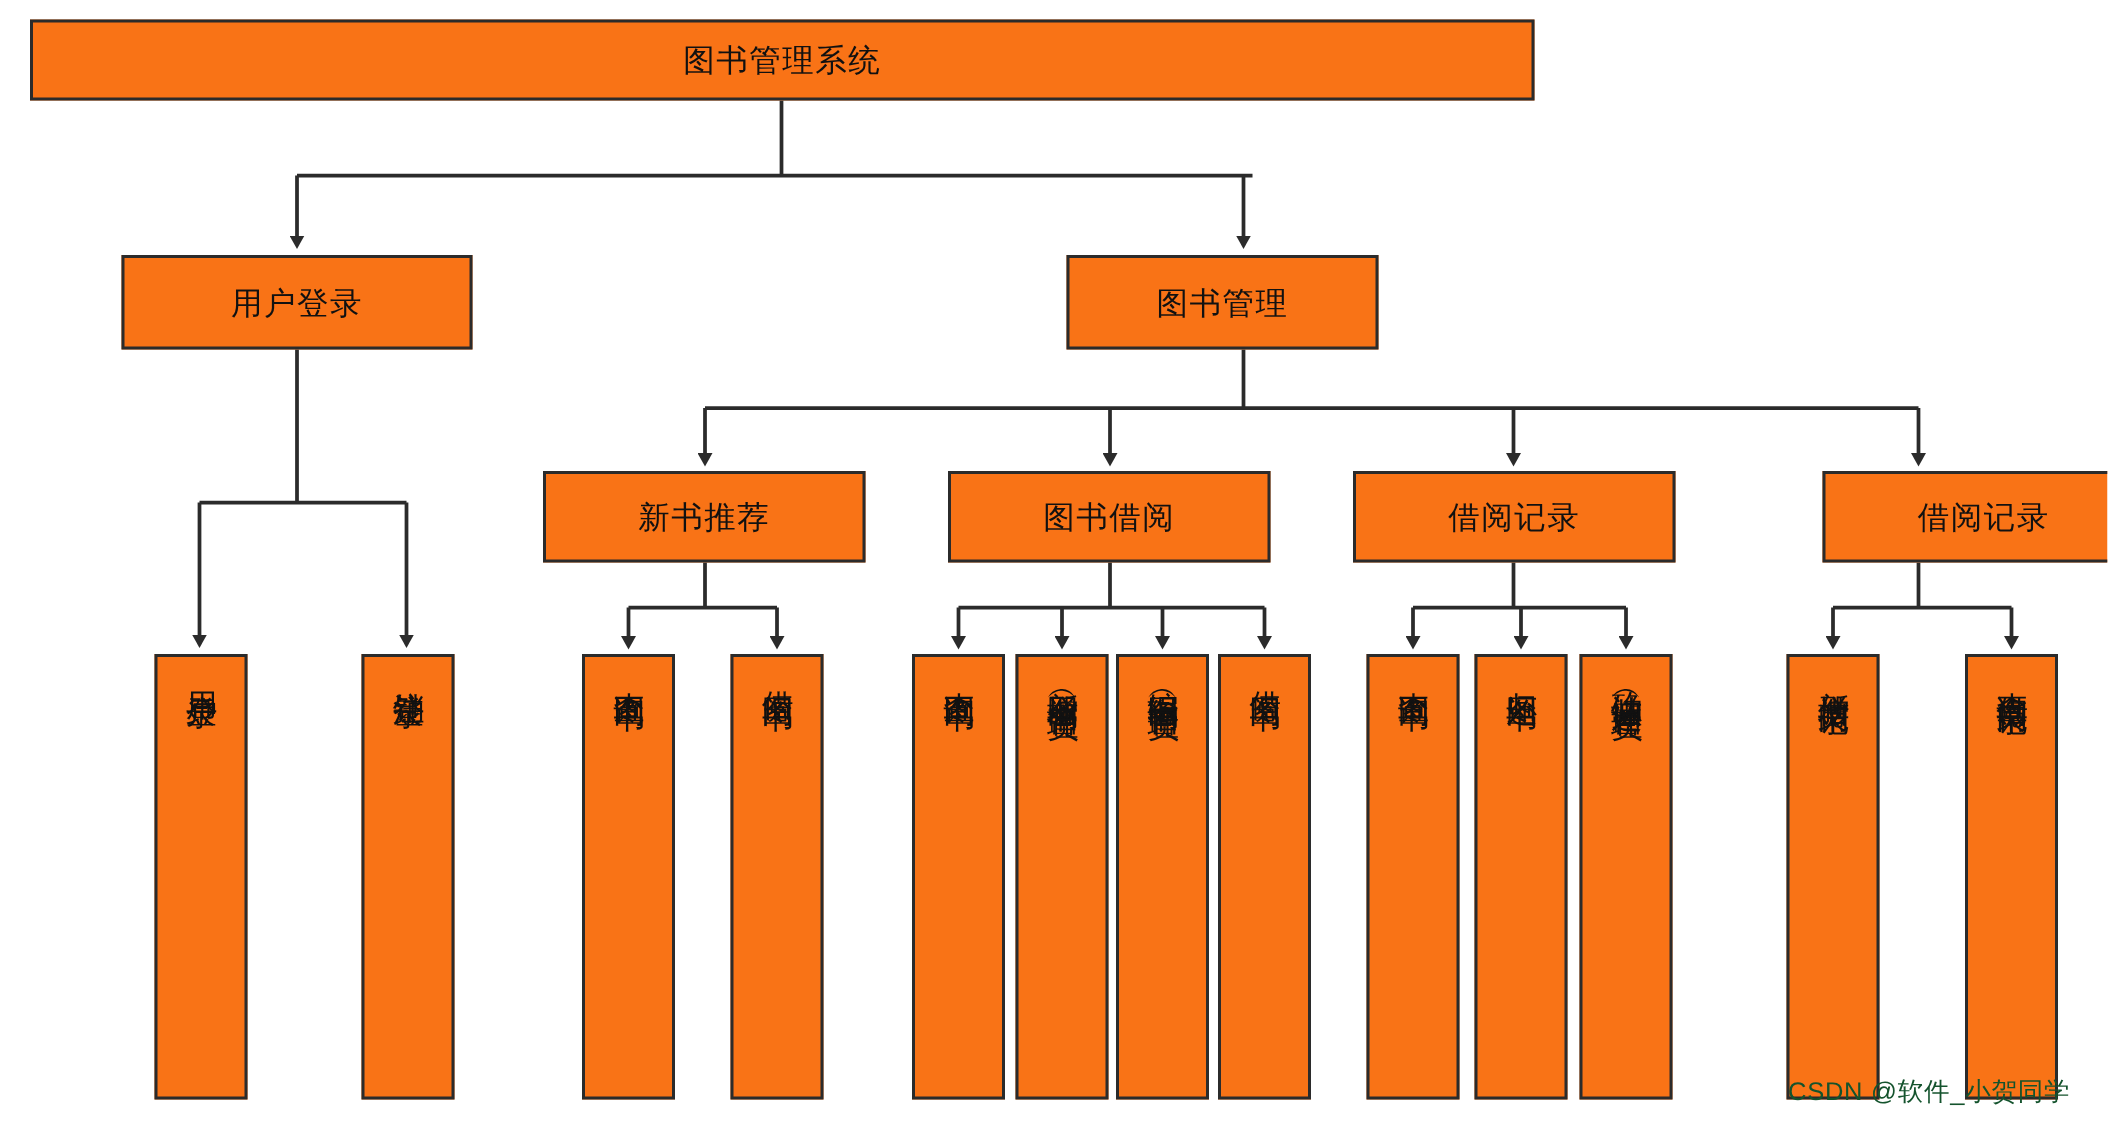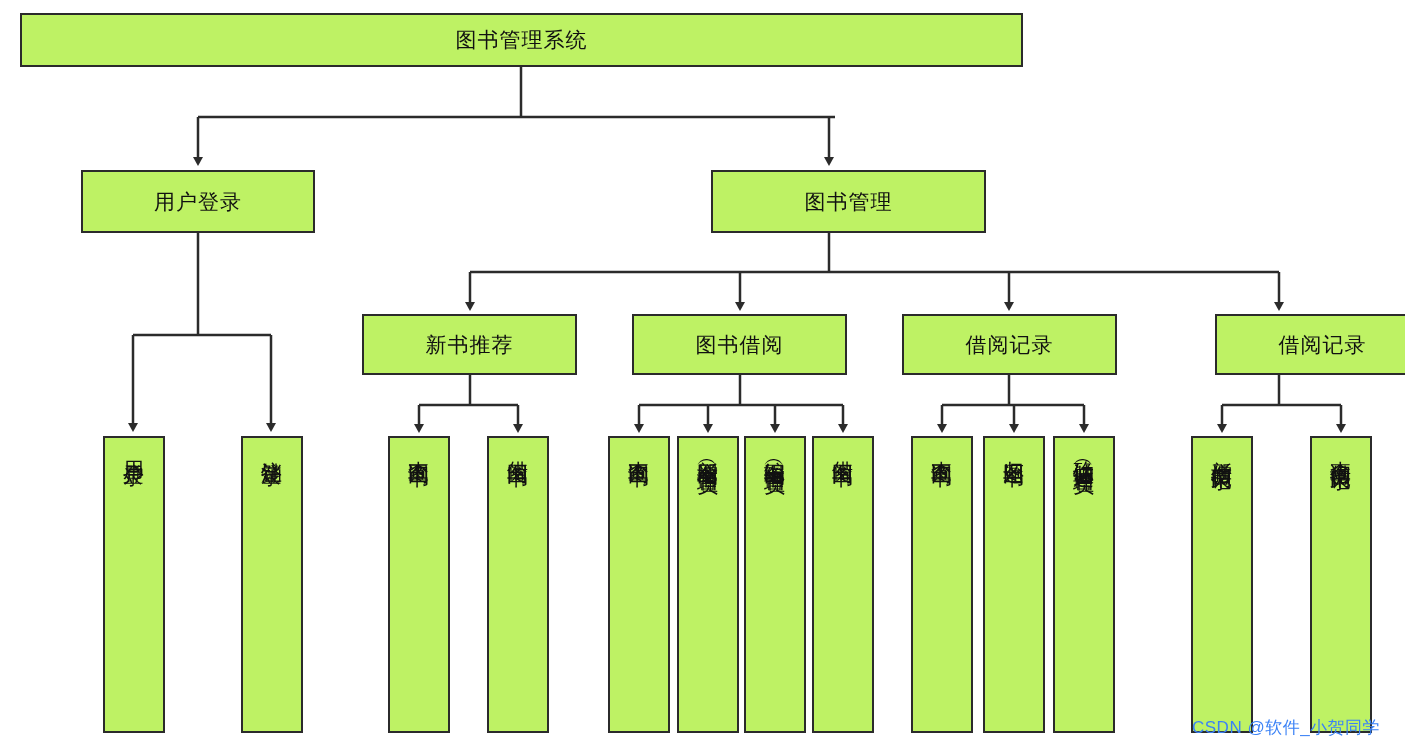--- a/index.html
+++ b/index.html
@@ -20,21 +20,21 @@
   #wires {
     position: absolute;
     left: 0;
     top: 0;
     width: 1405px;
     height: 747px;
   }
   .node {
     position: absolute;
     box-sizing: border-box;
-    background: #bef264;
+    background: #f97316;
     border: 2px solid #2b2b2b;
     display: flex;
     align-items: center;
     justify-content: center;
     color: #111111;
     z-index: 2;
   }
   .node.horiz {
     font-size: 21px;
     letter-spacing: 1px;
@@ -48,21 +48,21 @@
   .node.vert .vtext {
     writing-mode: vertical-rl;
     text-orientation: upright;
     line-height: 1.0;
     letter-spacing: 2px;
     white-space: nowrap;
   }
   .watermark {
     position: absolute;
     font-size: 17px;
-    color: #3b82f6;
+    color: #14532d;
     white-space: nowrap;
     z-index: 3;
     letter-spacing: 0.5px;
   }
 </style>
 </head>
 <body>
 
 <div id="canvas">
 
@@ -116,21 +116,21 @@
     </g>
   </svg>
 
   <div class="node horiz" style="left: 20px; top: 13px; width: 1003px; height: 54px;">
     <span>图书管理系统</span>
   </div>
 
   <div class="node horiz" style="left: 81px; top: 170px; width: 234px; height: 63px;">
     <span>用户登录</span>
   </div>
-  <div class="node horiz" style="left: 711px; top: 170px; width: 275px; height: 63px;">
+  <div class="node horiz" style="left: 711px; top: 170px; width: 208px; height: 63px;">
     <span>图书管理</span>
   </div>
 
   <div class="node horiz" style="left: 362px; top: 314px; width: 215px; height: 61px;">
     <span>新书推荐</span>
   </div>
   <div class="node horiz" style="left: 632px; top: 314px; width: 215px; height: 61px;">
     <span>图书借阅</span>
   </div>
   <div class="node horiz" style="left: 902px; top: 314px; width: 215px; height: 61px;">

